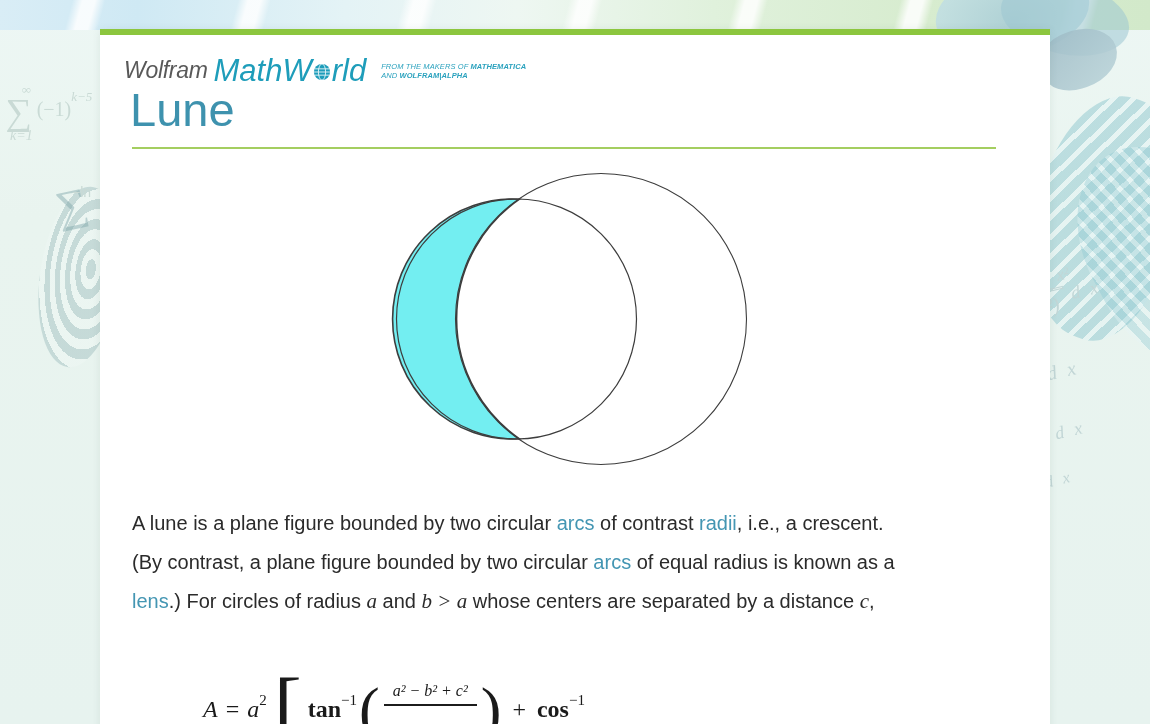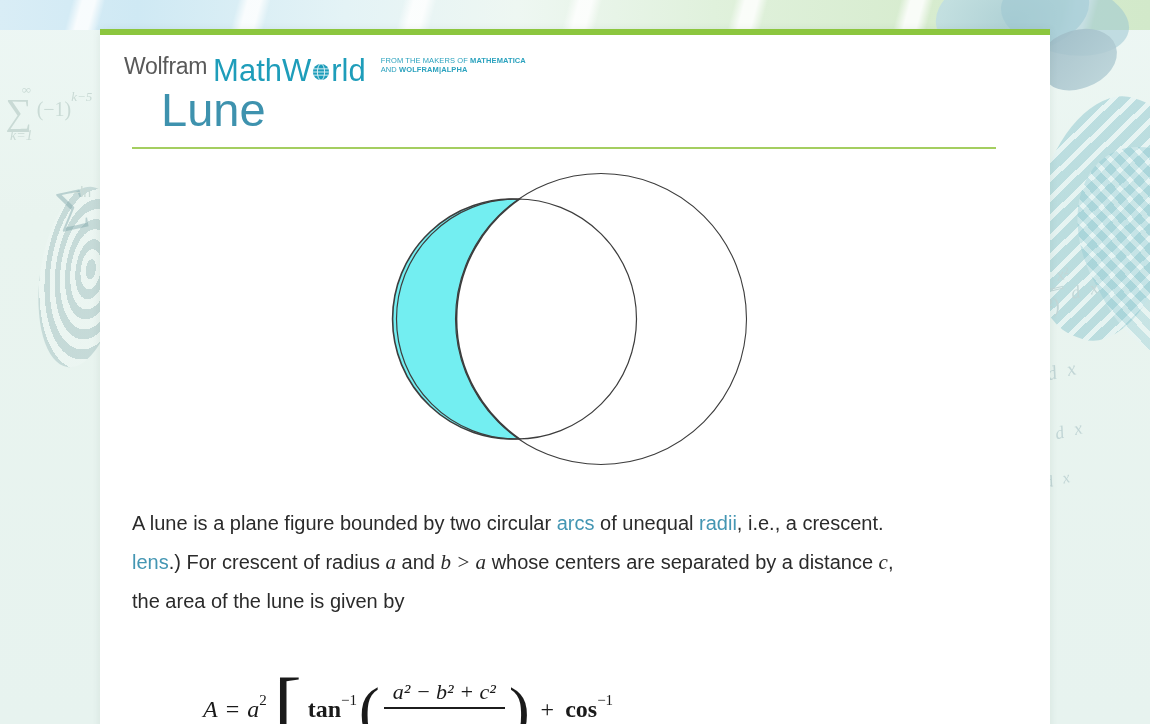--- a/index.html
+++ b/index.html
@@ -49,21 +49,21 @@
   .rint-1{left:968px;top:350px;font-size:23px;}
   .rint-2{left:995px;top:428px;font-size:21px;}
   .rint-3{left:1006px;top:476px;font-size:19px;}
 
   
   .card{position:absolute;left:100px;top:29px;width:950px;height:695px;z-index:2;
     background:#fff;border-top:6px solid #8CC63E;box-shadow:0 1px 8px rgba(60,90,80,.10);}
 
   
   .content{position:absolute;z-index:3;}
-  .logo{left:124px;top:55px;display:flex;align-items:flex-start;}
+  .logo{left:124px;top:55px;display:flex;align-items:center;font-style:italic;}
   .logo-wolfram{font-size:23px;color:#595959;letter-spacing:-.3px;line-height:1;}
   .logo-mw{font-size:31px;color:#1E9DBA;margin-left:6px;display:flex;align-items:center;line-height:1;}
   .globe{position:relative;top:1px;margin:0 1px;}
   .logo-tagline{margin-left:15px;margin-top:2px;font-size:7.5px;line-height:8.5px;color:#2BA2BE;letter-spacing:.1px;white-space:nowrap;}
   .logo-tagline b{font-weight:bold;}
   .page-title{left:130px;top:83px;margin:0;font-size:47px;font-weight:400;color:#3E92AE;line-height:1.15;}
   .title-rule{left:132px;top:147px;width:864px;height:0;border-top:2px solid #A4CE60;}
   .diagram{left:370px;top:165px;}
   .para{left:132px;top:504px;width:880px;font-size:20px;line-height:39px;color:#2b2b2b;}
   .para-line{height:39px;white-space:nowrap;}
@@ -73,21 +73,21 @@
   .formula{left:203px;top:709px;height:0;display:flex;align-items:center;
     font-family:"Liberation Serif",serif;color:#1a1a1a;font-size:24px;}
   .formula>span{line-height:1;}
   .f-var{font-style:italic;}
   .f-eq{margin:0 8px;}
   .f-sup{font-size:15px;position:relative;top:-9px;font-style:normal;}
   .f-bracket{font-size:84px;margin:0 4px 0 7px;font-weight:300;}
   .f-fn{margin-left:2px;font-weight:bold;}
   .f-paren{font-size:62px;margin:0 2px;}
   .f-frac{display:inline-flex;flex-direction:column;align-items:center;margin:0 2px;}
-  .f-num{font-size:22px;font-style:italic;padding:0 9px 3px;border-bottom:2px solid #1c1c1c;line-height:1.15;}
+  .f-num{font-size:16px;font-style:italic;padding:0 9px 3px;border-bottom:2px solid #1c1c1c;line-height:1.15;}
   .f-den{height:30px;}
   .f-plus{margin:0 9px;}
 </style>
 </head>
 <body>
 
 <div class="stage">
 
   <div class="deco topband"></div>
   <div class="deco shape-ellipse-a"></div>
@@ -137,38 +137,38 @@
         </g>
       </svg>
       <span>rld</span>
     </span>
     <span class="logo-tagline">
       <span>FROM THE MAKERS OF </span><b>MATHEMATICA</b><br>
       <span>AND </span><b>WOLFRAM|ALPHA</b>
     </span>
   </div>
 
-  <h1 class="content page-title" style="position:absolute;margin-left:31px;">Lune</h1>
+  <h1 class="content page-title" style="position:absolute;">Lune</h1>
   <div class="content title-rule"></div>
 
   <svg class="content diagram" width="390" height="310" viewBox="370 165 390 310">
     <path stroke-width="1.6" d="M 519.5 199.2 A 120 120 0 1 0 519.5 438.8 A 145.5 145.5 0 0 1 519.5 199.2 Z" fill="#73EEF1" stroke="#3d3d3d"></path>
     <circle fill="none" stroke-width="1.2" cx="516.5" cy="319" r="120" stroke="#3d3d3d"></circle>
     <circle fill="none" stroke-width="1.1" cx="601" cy="319" r="145.5" stroke="#3d3d3d"></circle>
   </svg>
 
   <div class="content para">
     <div class="para-line">
-      <span>A lune is a plane figure bounded by two circular </span><span class="link">arcs</span><span> of unequal </span><span class="link">radii</span><span>, i.e., a crescent.</span>
+      <span>A lune is a plane figure bounded by two circular </span><span class="link">arcs</span><span> of contrast </span><span class="link">radii</span><span>, i.e., a crescent.</span>
     </div>
     <div class="para-line">
-      <span class="link">lens</span><span>.) For crescent of radius </span><span class="mathvar">a</span><span> and </span><span class="mathvar">b &gt; a</span><span> whose centers are separated by a distance </span><span class="mathvar">c</span><span>,</span>
+      <span>(By contrast, a plane figure bounded by two circular </span><span class="link">arcs</span><span> of equal radius is known as a</span>
     </div>
     <div class="para-line">
-      <span>the area of the lune is given by</span>
+      <span class="link">lens</span><span>.) For circles of radius </span><span class="mathvar">a</span><span> and </span><span class="mathvar">b &gt; a</span><span> whose centers are separated by a distance </span><span class="mathvar">c</span><span>,</span>
     </div>
   </div>
 
   <div class="content formula">
     <span class="f-var">A</span>
     <span class="f-eq">=</span>
     <span class="f-var">a</span>
     <span class="f-sup">2</span>
     <span class="f-bracket">[</span>
     <span class="f-fn">tan</span>

